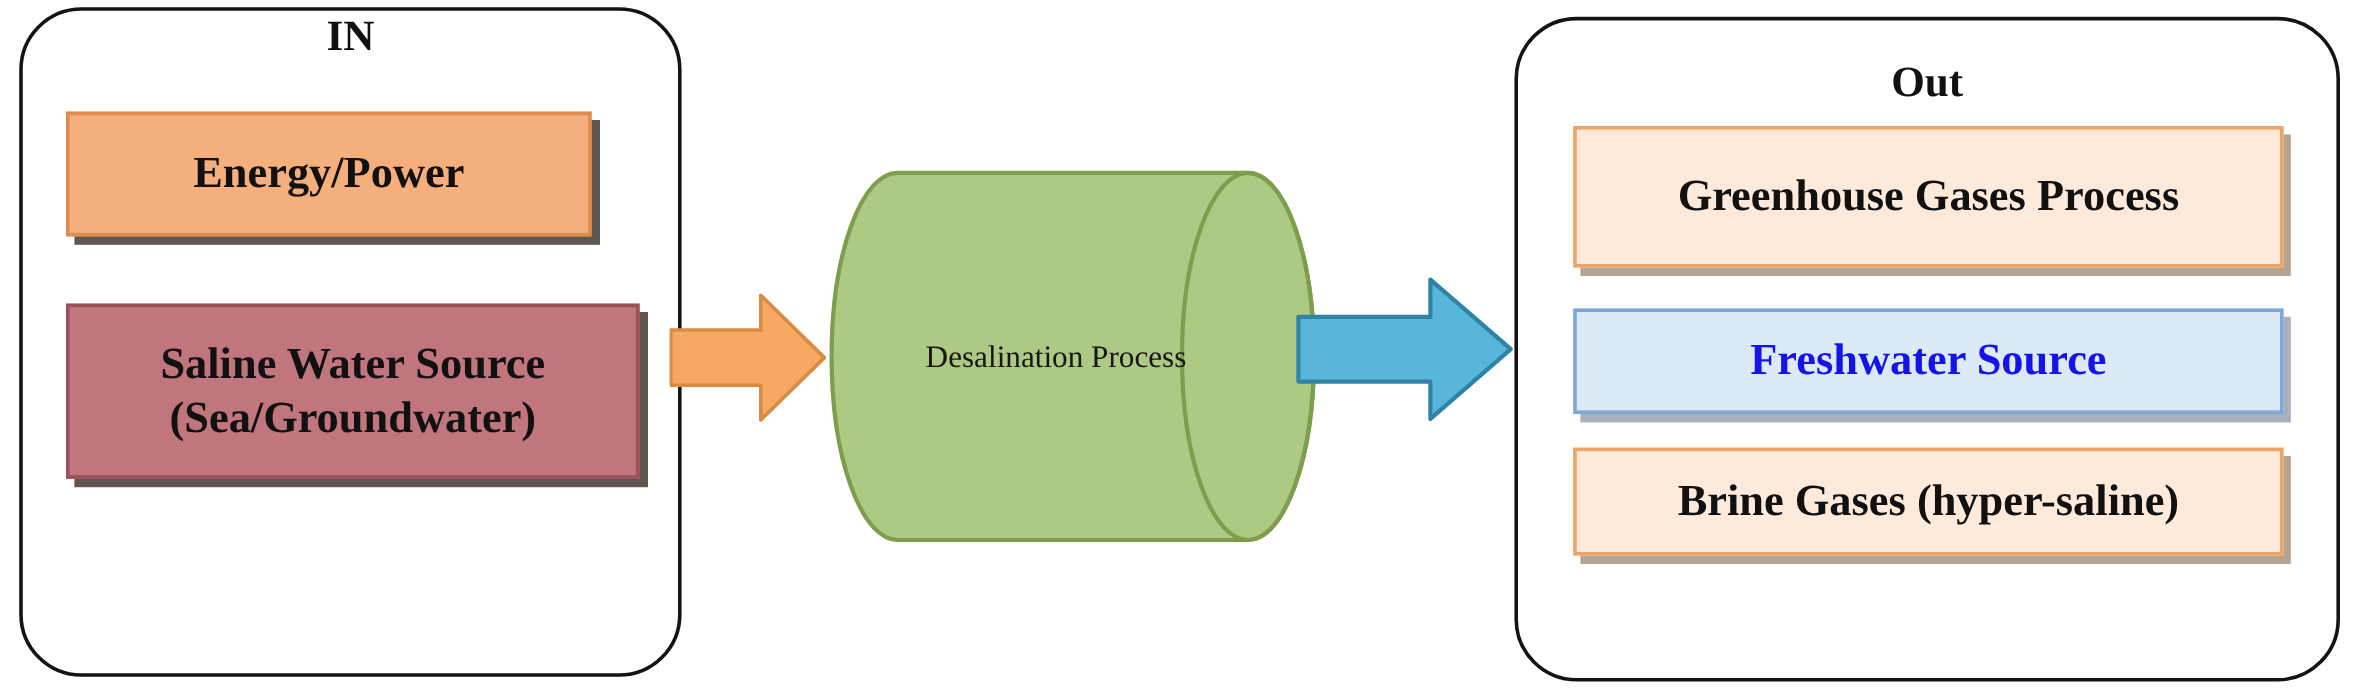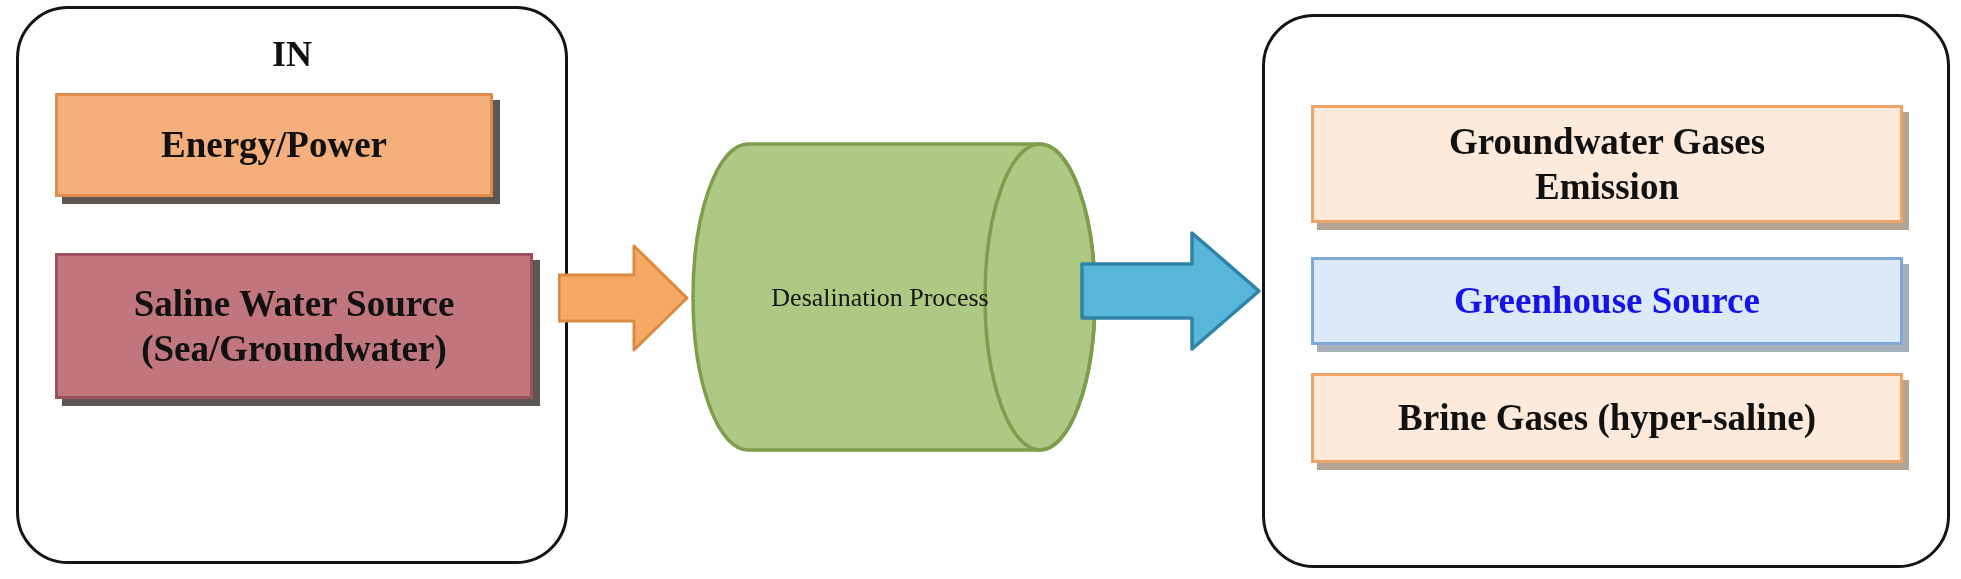--- a/index.html
+++ b/index.html
@@ -26,21 +26,21 @@
   .panel-out { left: 1262px; top: 14px; width: 688px; height: 554px; }
   .panel-title {
     position: absolute;
     left: 0;
     width: 100%;
     text-align: center;
     font-weight: bold;
     font-size: 36px;
     color: #111111;
   }
-  .panel-in  .panel-title { top: 24px; }
+  .panel-in  .panel-title { top: 0; }
   .panel-out .panel-title { top: 30px; }
 
   .box {
     position: absolute;
     display: flex;
     align-items: center;
     justify-content: center;
     text-align: center;
     font-weight: bold;
     font-size: 37px;
@@ -140,24 +140,25 @@
     </div>
   </div>
 
   <div class="arrow arrow-out">
     <svg width="182" height="122" viewBox="0 0 182 122">
       <polygon points="2,34 112,34 112,3 179,61 112,119 112,88 2,88" fill="#57B6DA" stroke="#2F84A6" stroke-width="3.5" stroke-linejoin="round"></polygon>
     </svg>
   </div>
 
   <div class="panel panel-out">
+    <div class="panel-title">Out</div>
     <div class="box box-greenhouse">
-      <p>Groundwater Gases Emission</p>
+      <p>Greenhouse Gases Process</p>
     </div>
     <div class="box box-freshwater">
-      <p>Greenhouse Source</p>
+      <p>Freshwater Source</p>
     </div>
     <div class="box box-brine">
       <p>Brine Gases (hyper-saline)</p>
     </div>
   </div>
 
 </div>
 
 </body></html>

